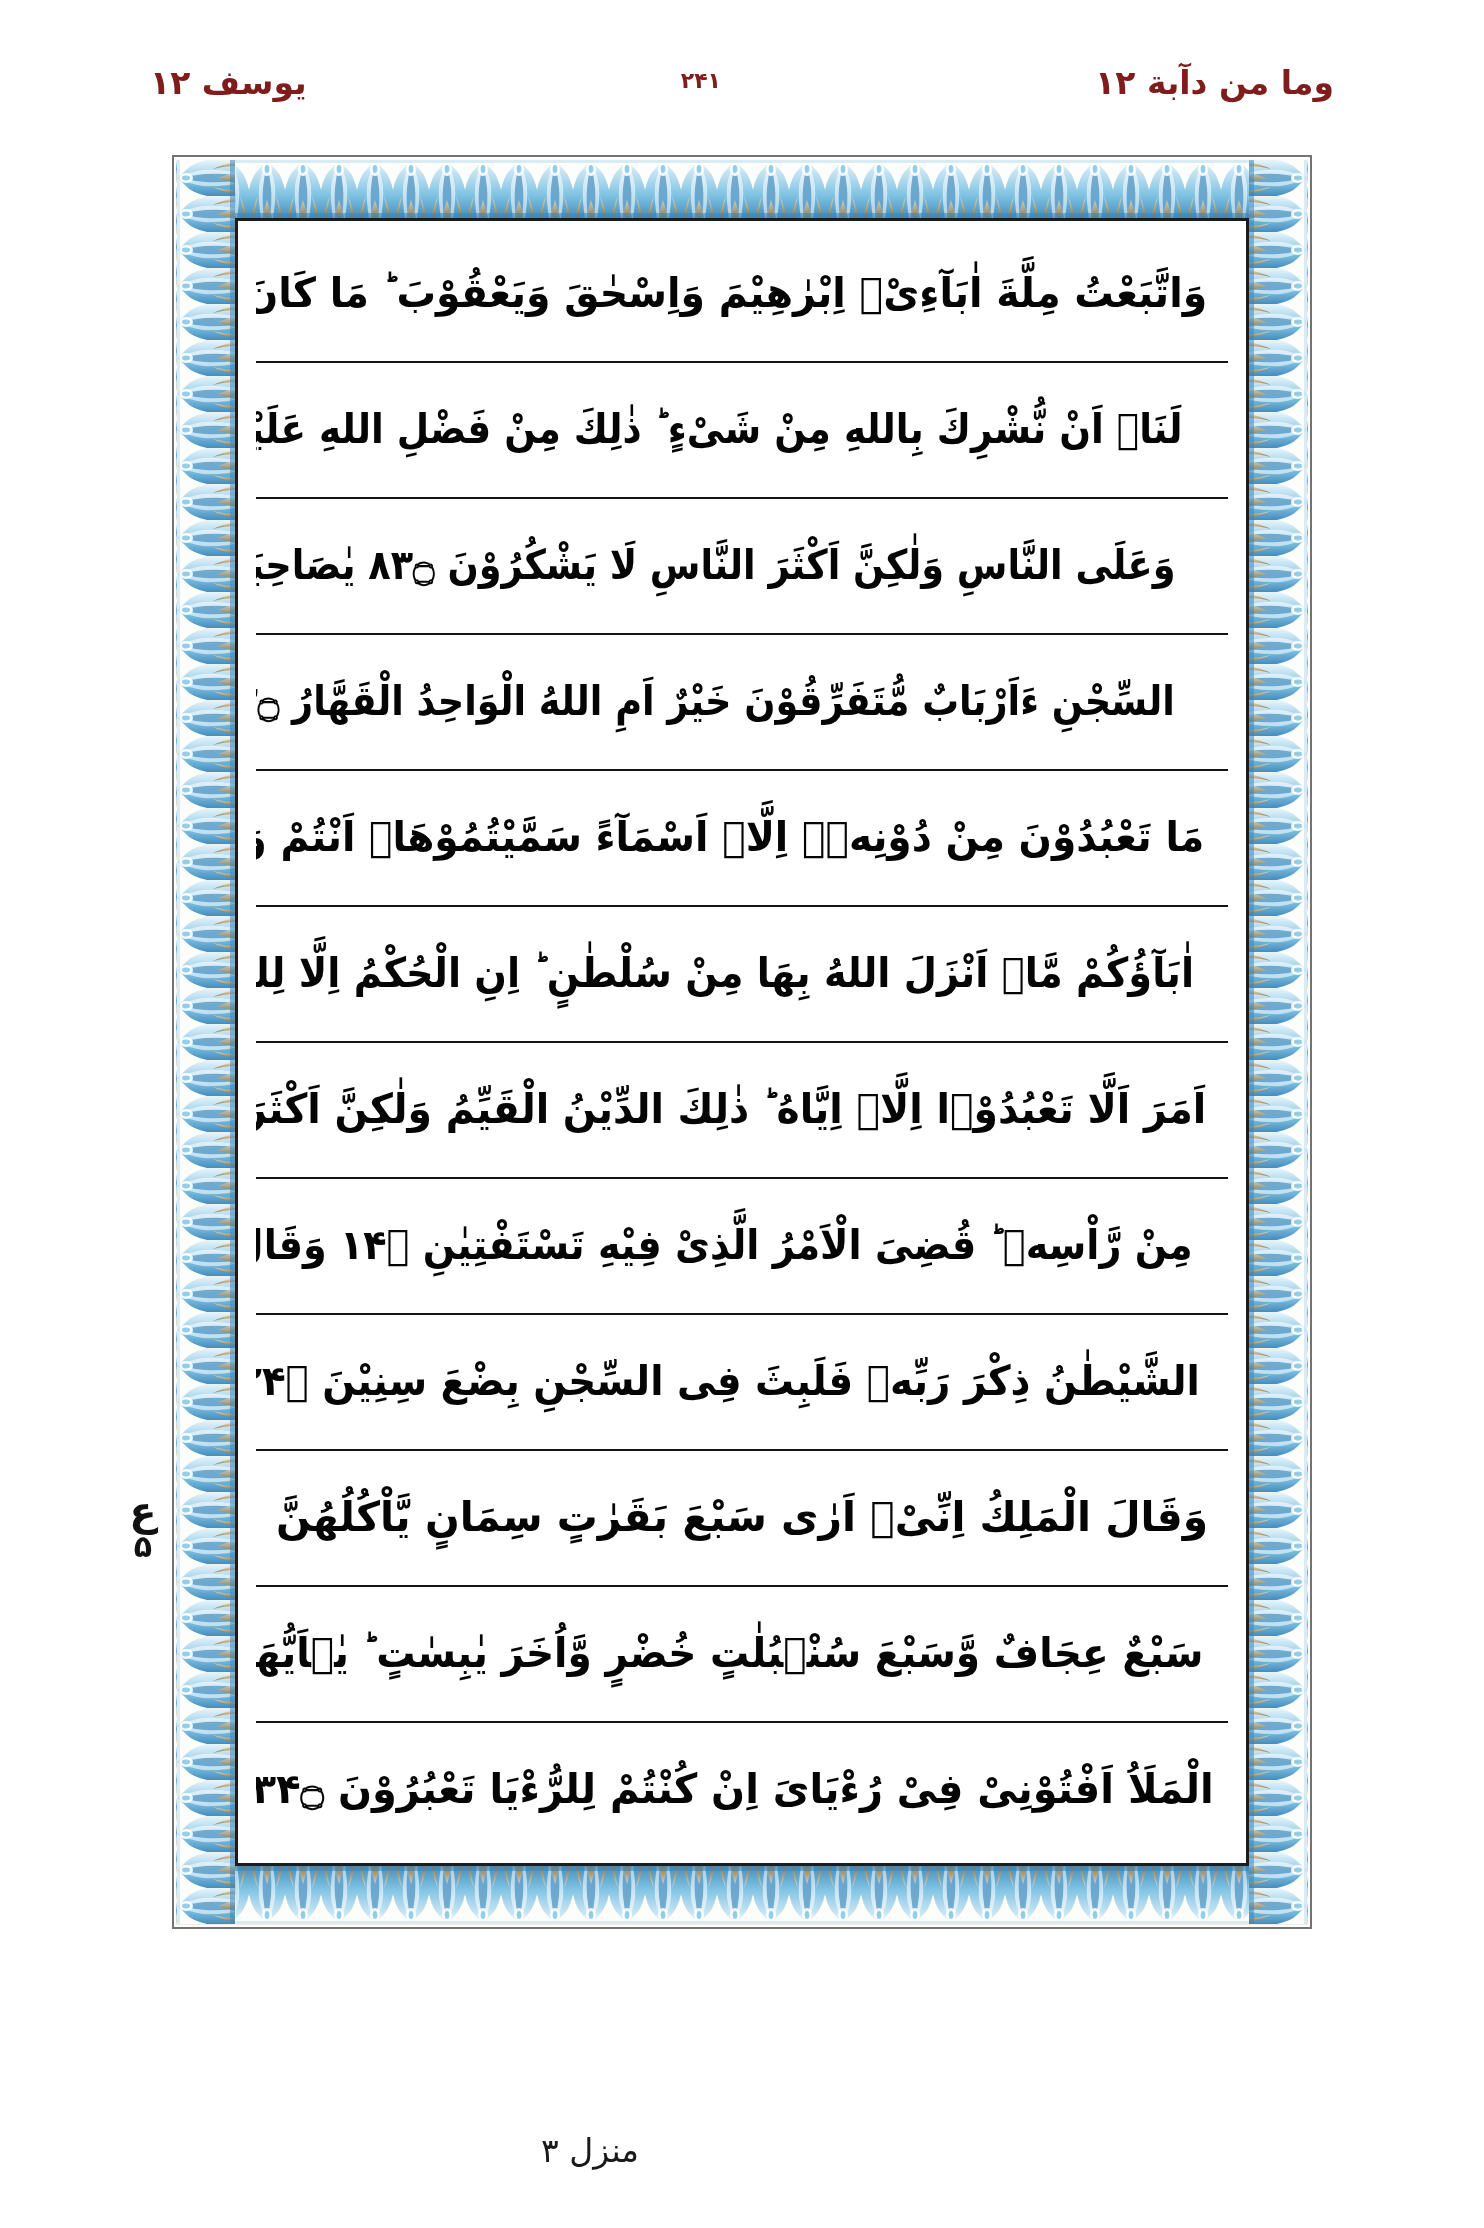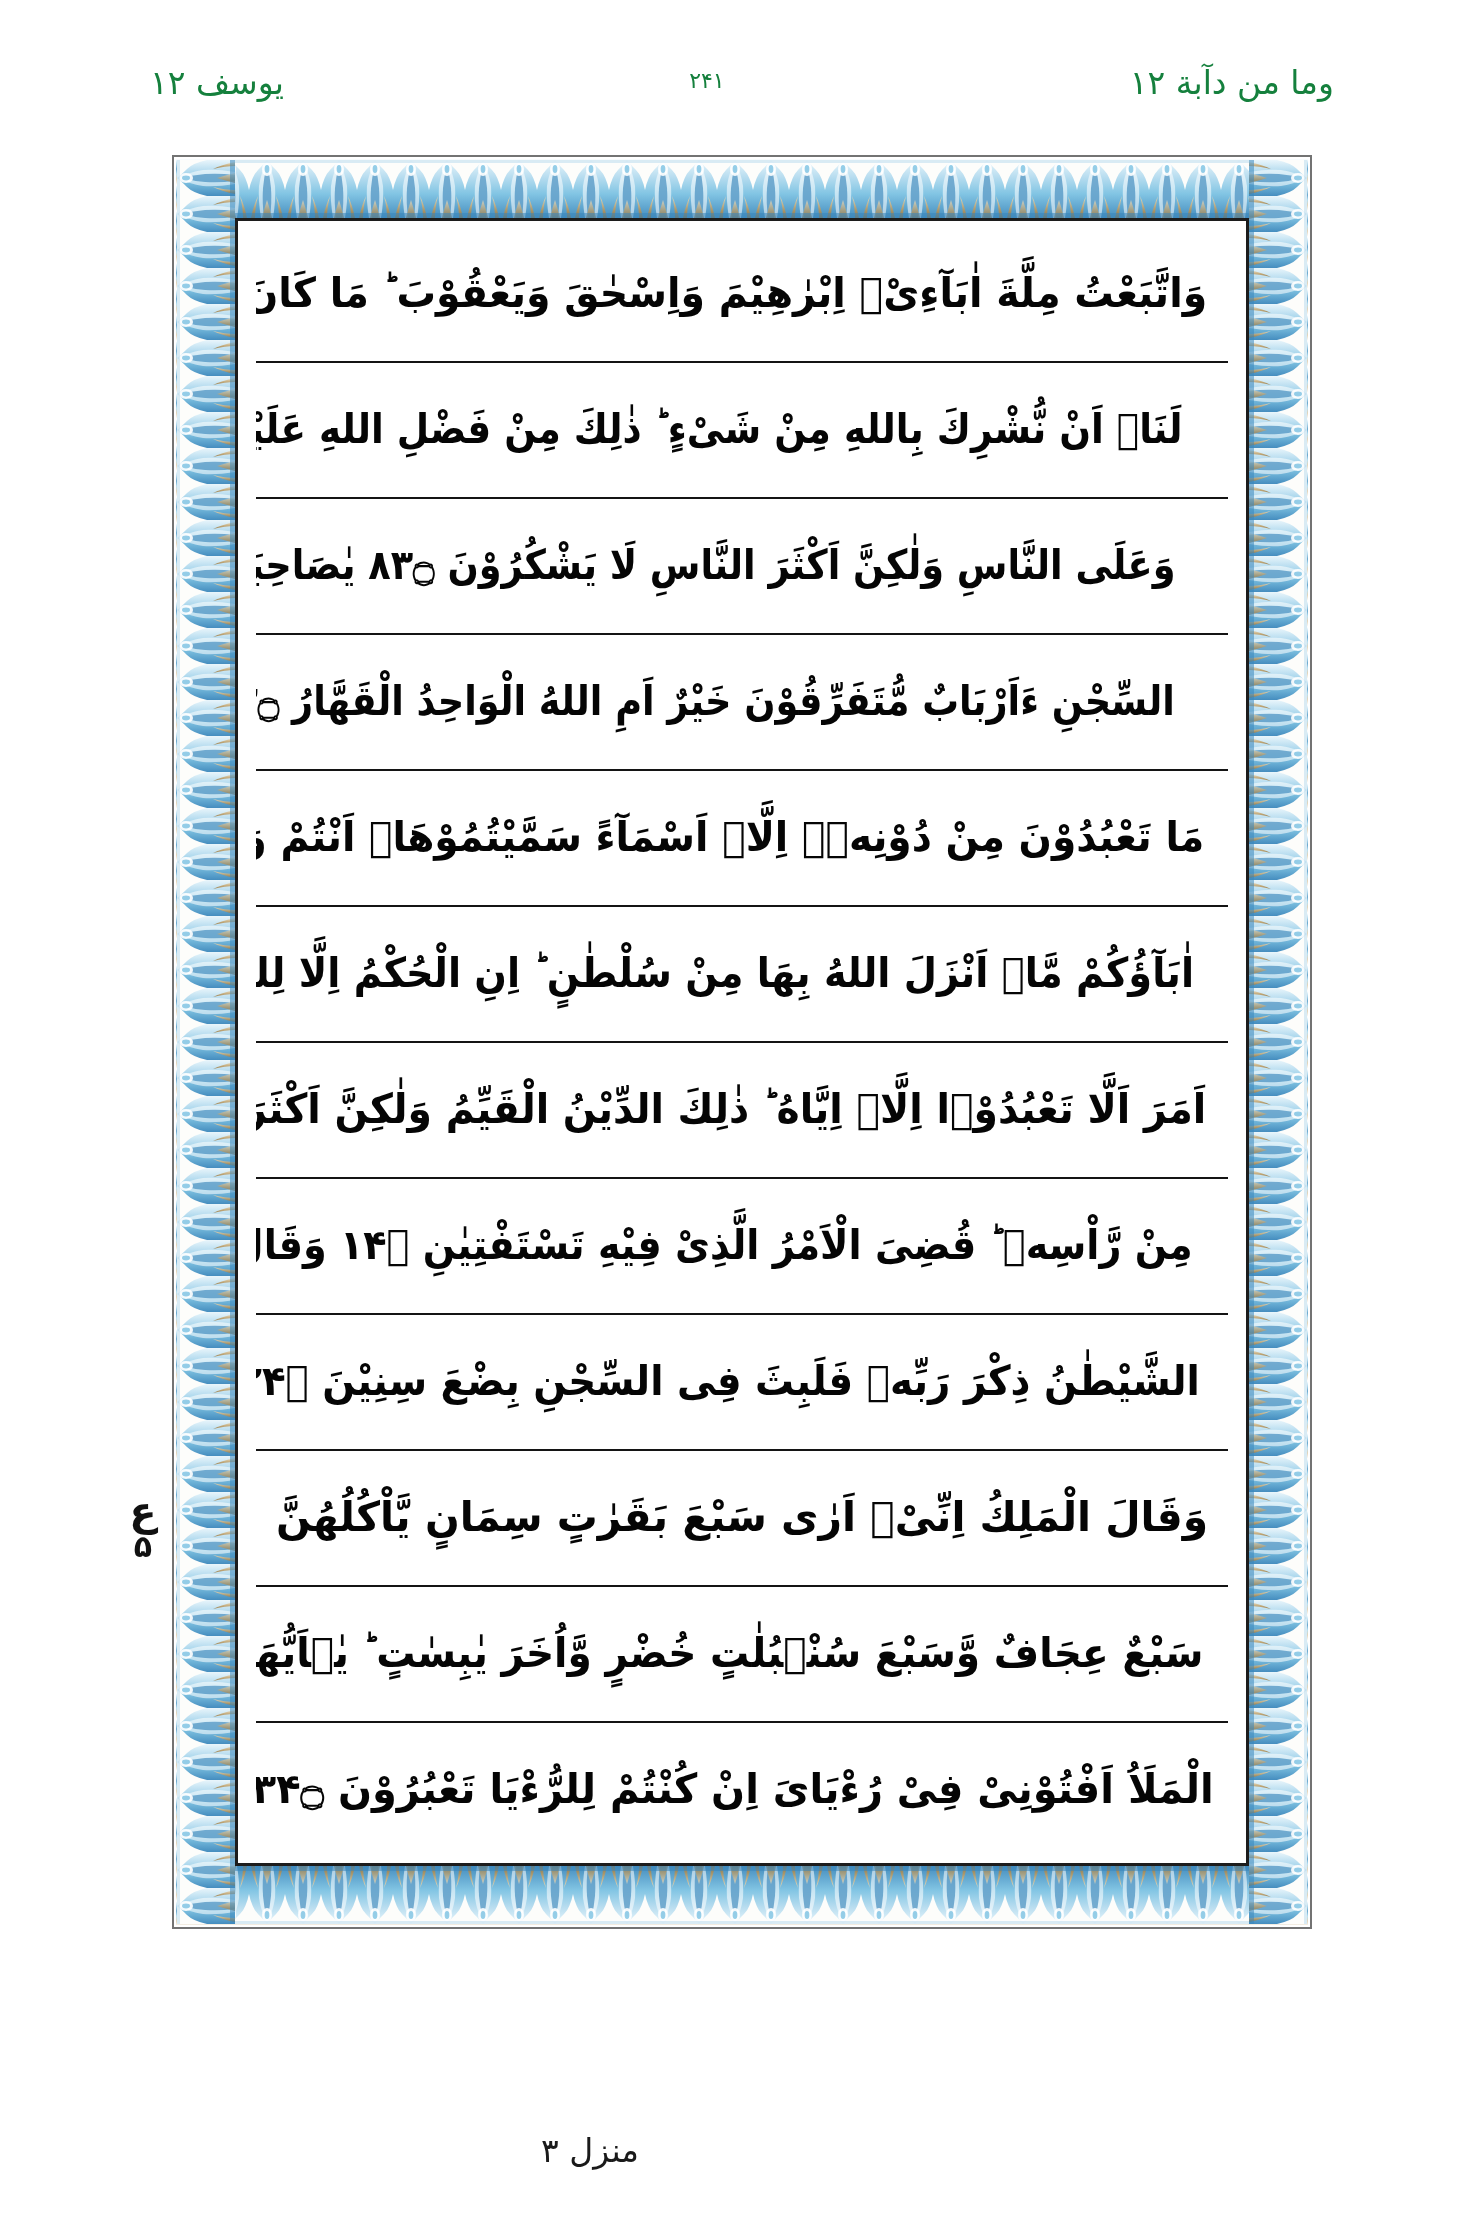--- a/index.html
+++ b/index.html
@@ -23,24 +23,24 @@
     width: 1184px;
     height: 70px;
     display: flex;
     align-items: flex-start;
     justify-content: space-between;
     direction: rtl;
   }
   .hdr-item {
     font-family: "DejaVu Sans", sans-serif;
     font-size: 33px;
-    color: #15803d;
+    color: #7f1d1d;
     line-height: 1;
     white-space: nowrap;
-    font-weight: 400;
+    font-weight: 700;
   }
   .hdr-juz  { order: 1; letter-spacing: 0px; text-align: right; }
   .hdr-page { order: 2; font-size: 22px; padding-top: 4px; }
   .hdr-surah{ order: 3; }
 
   
   .frame-outer {
     position: absolute;
     top: 155px;
     left: 172px;

